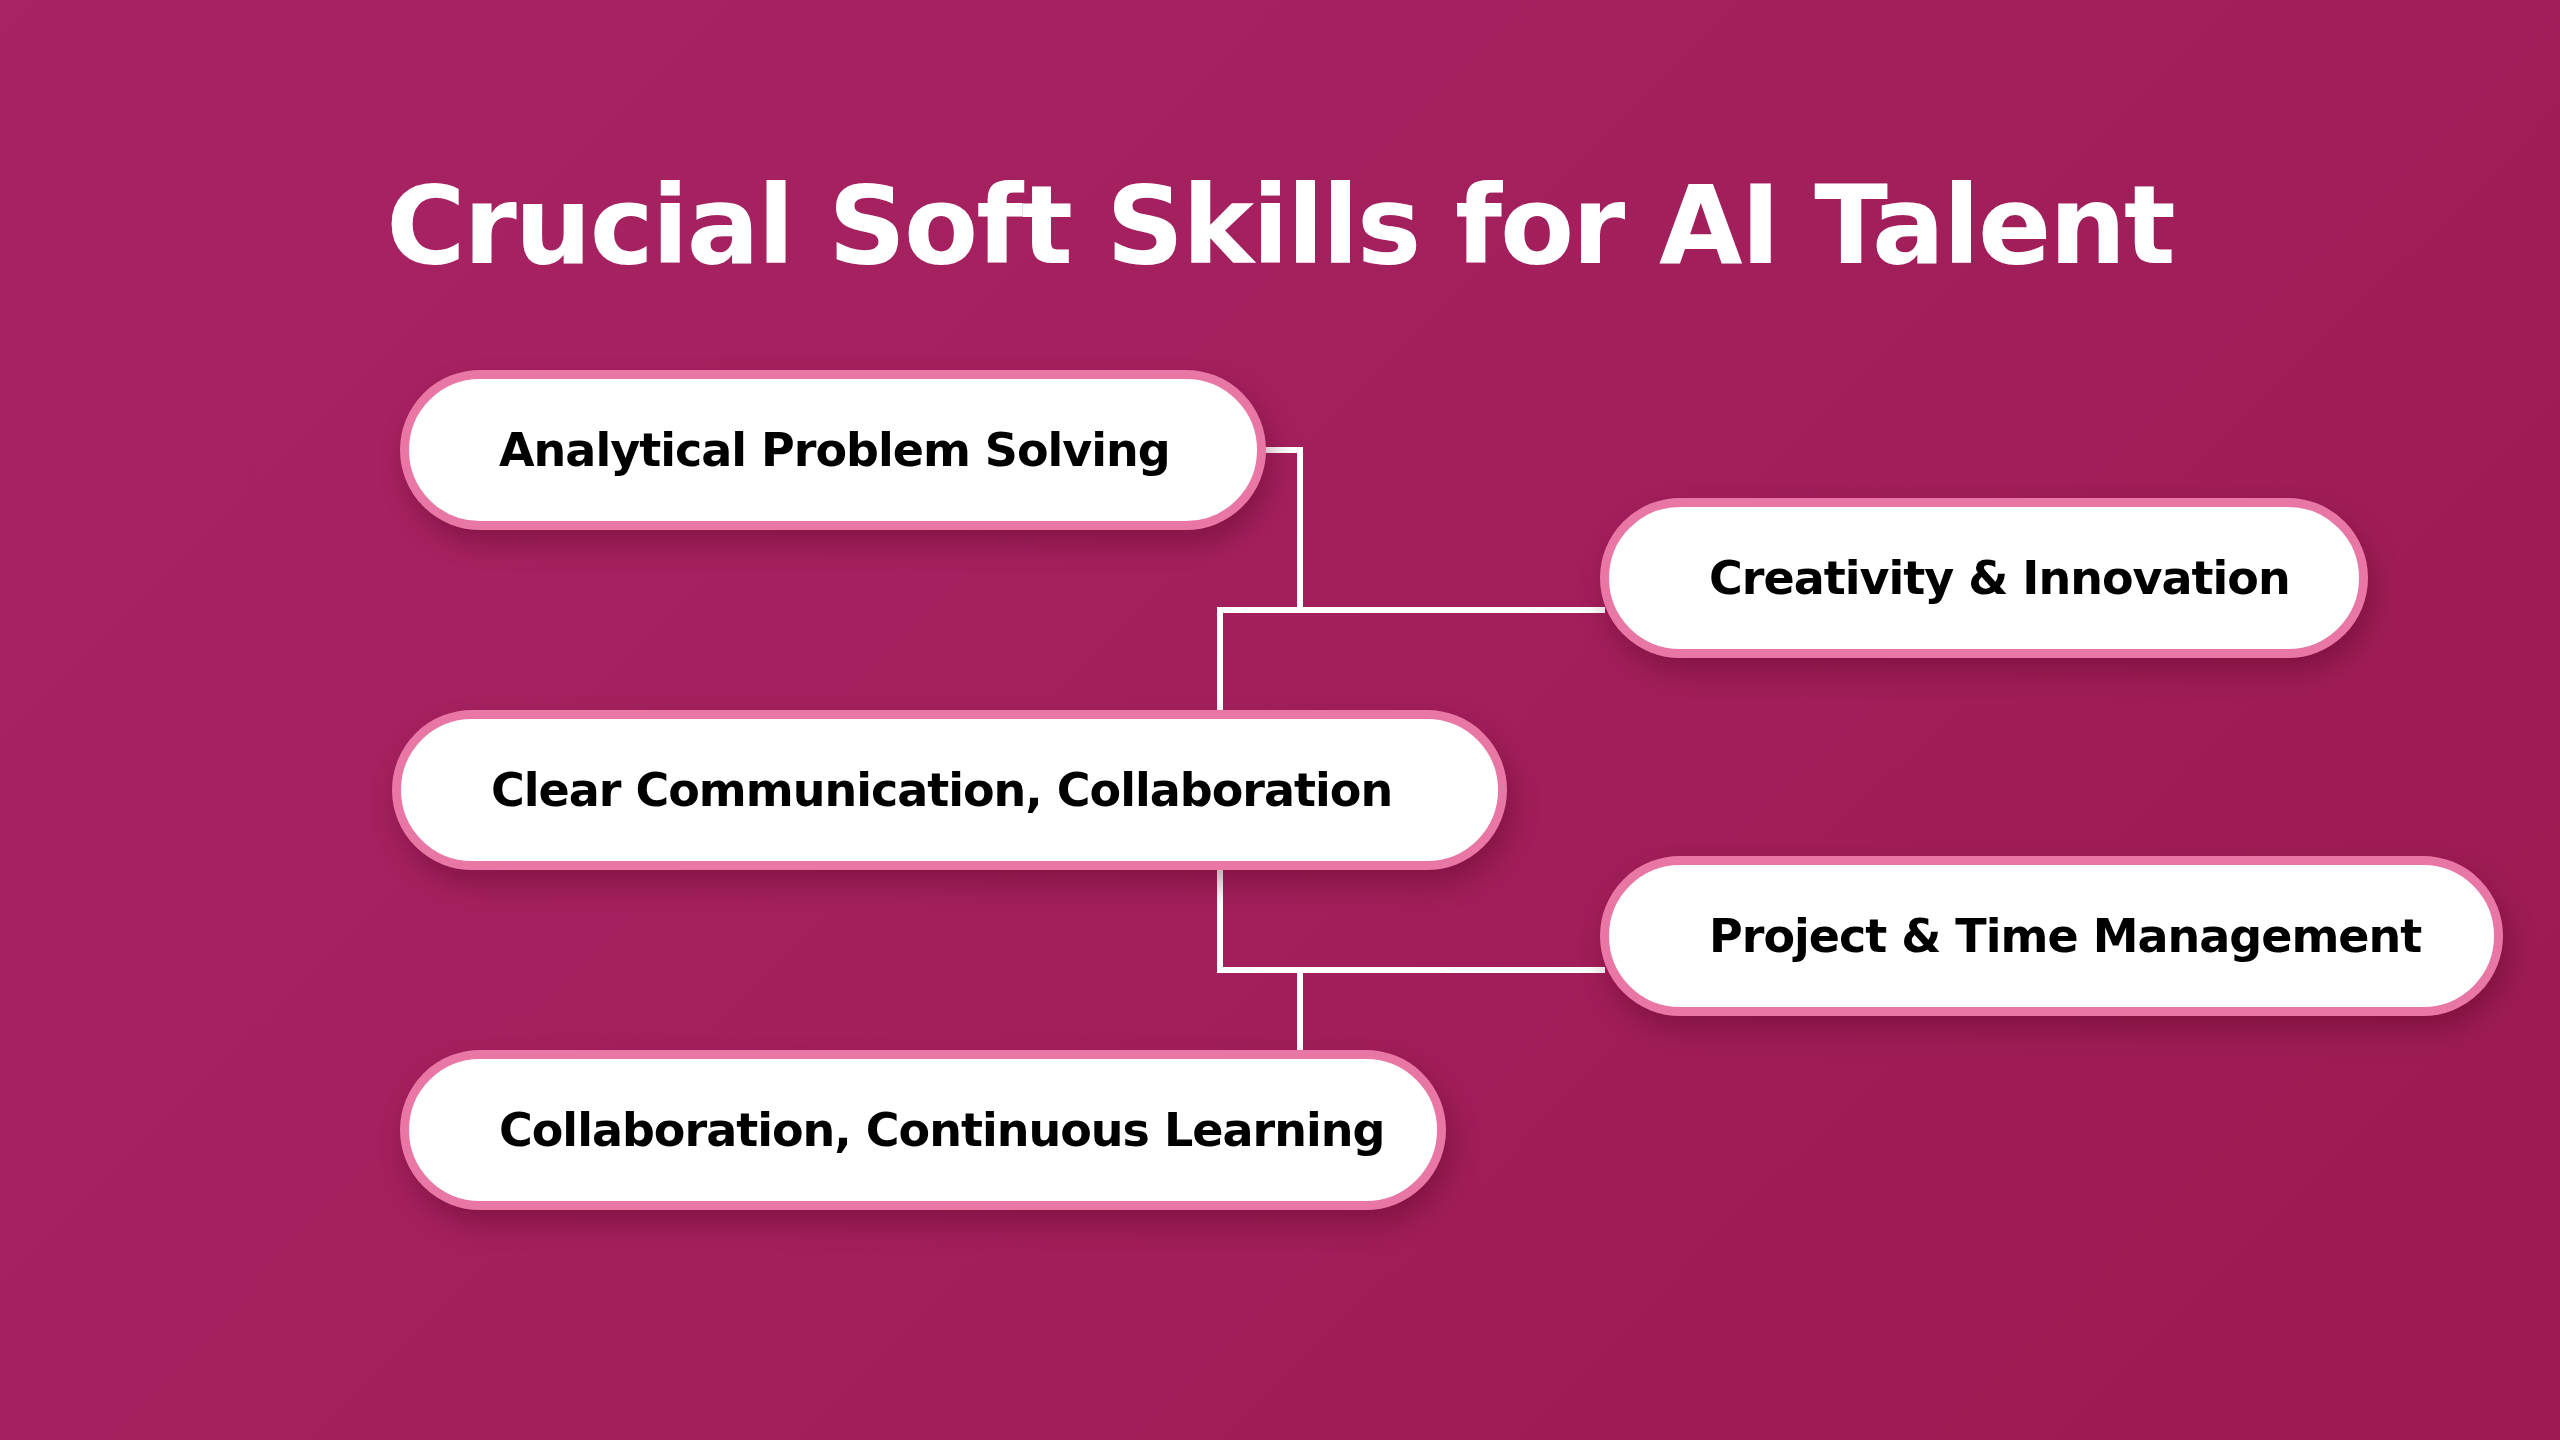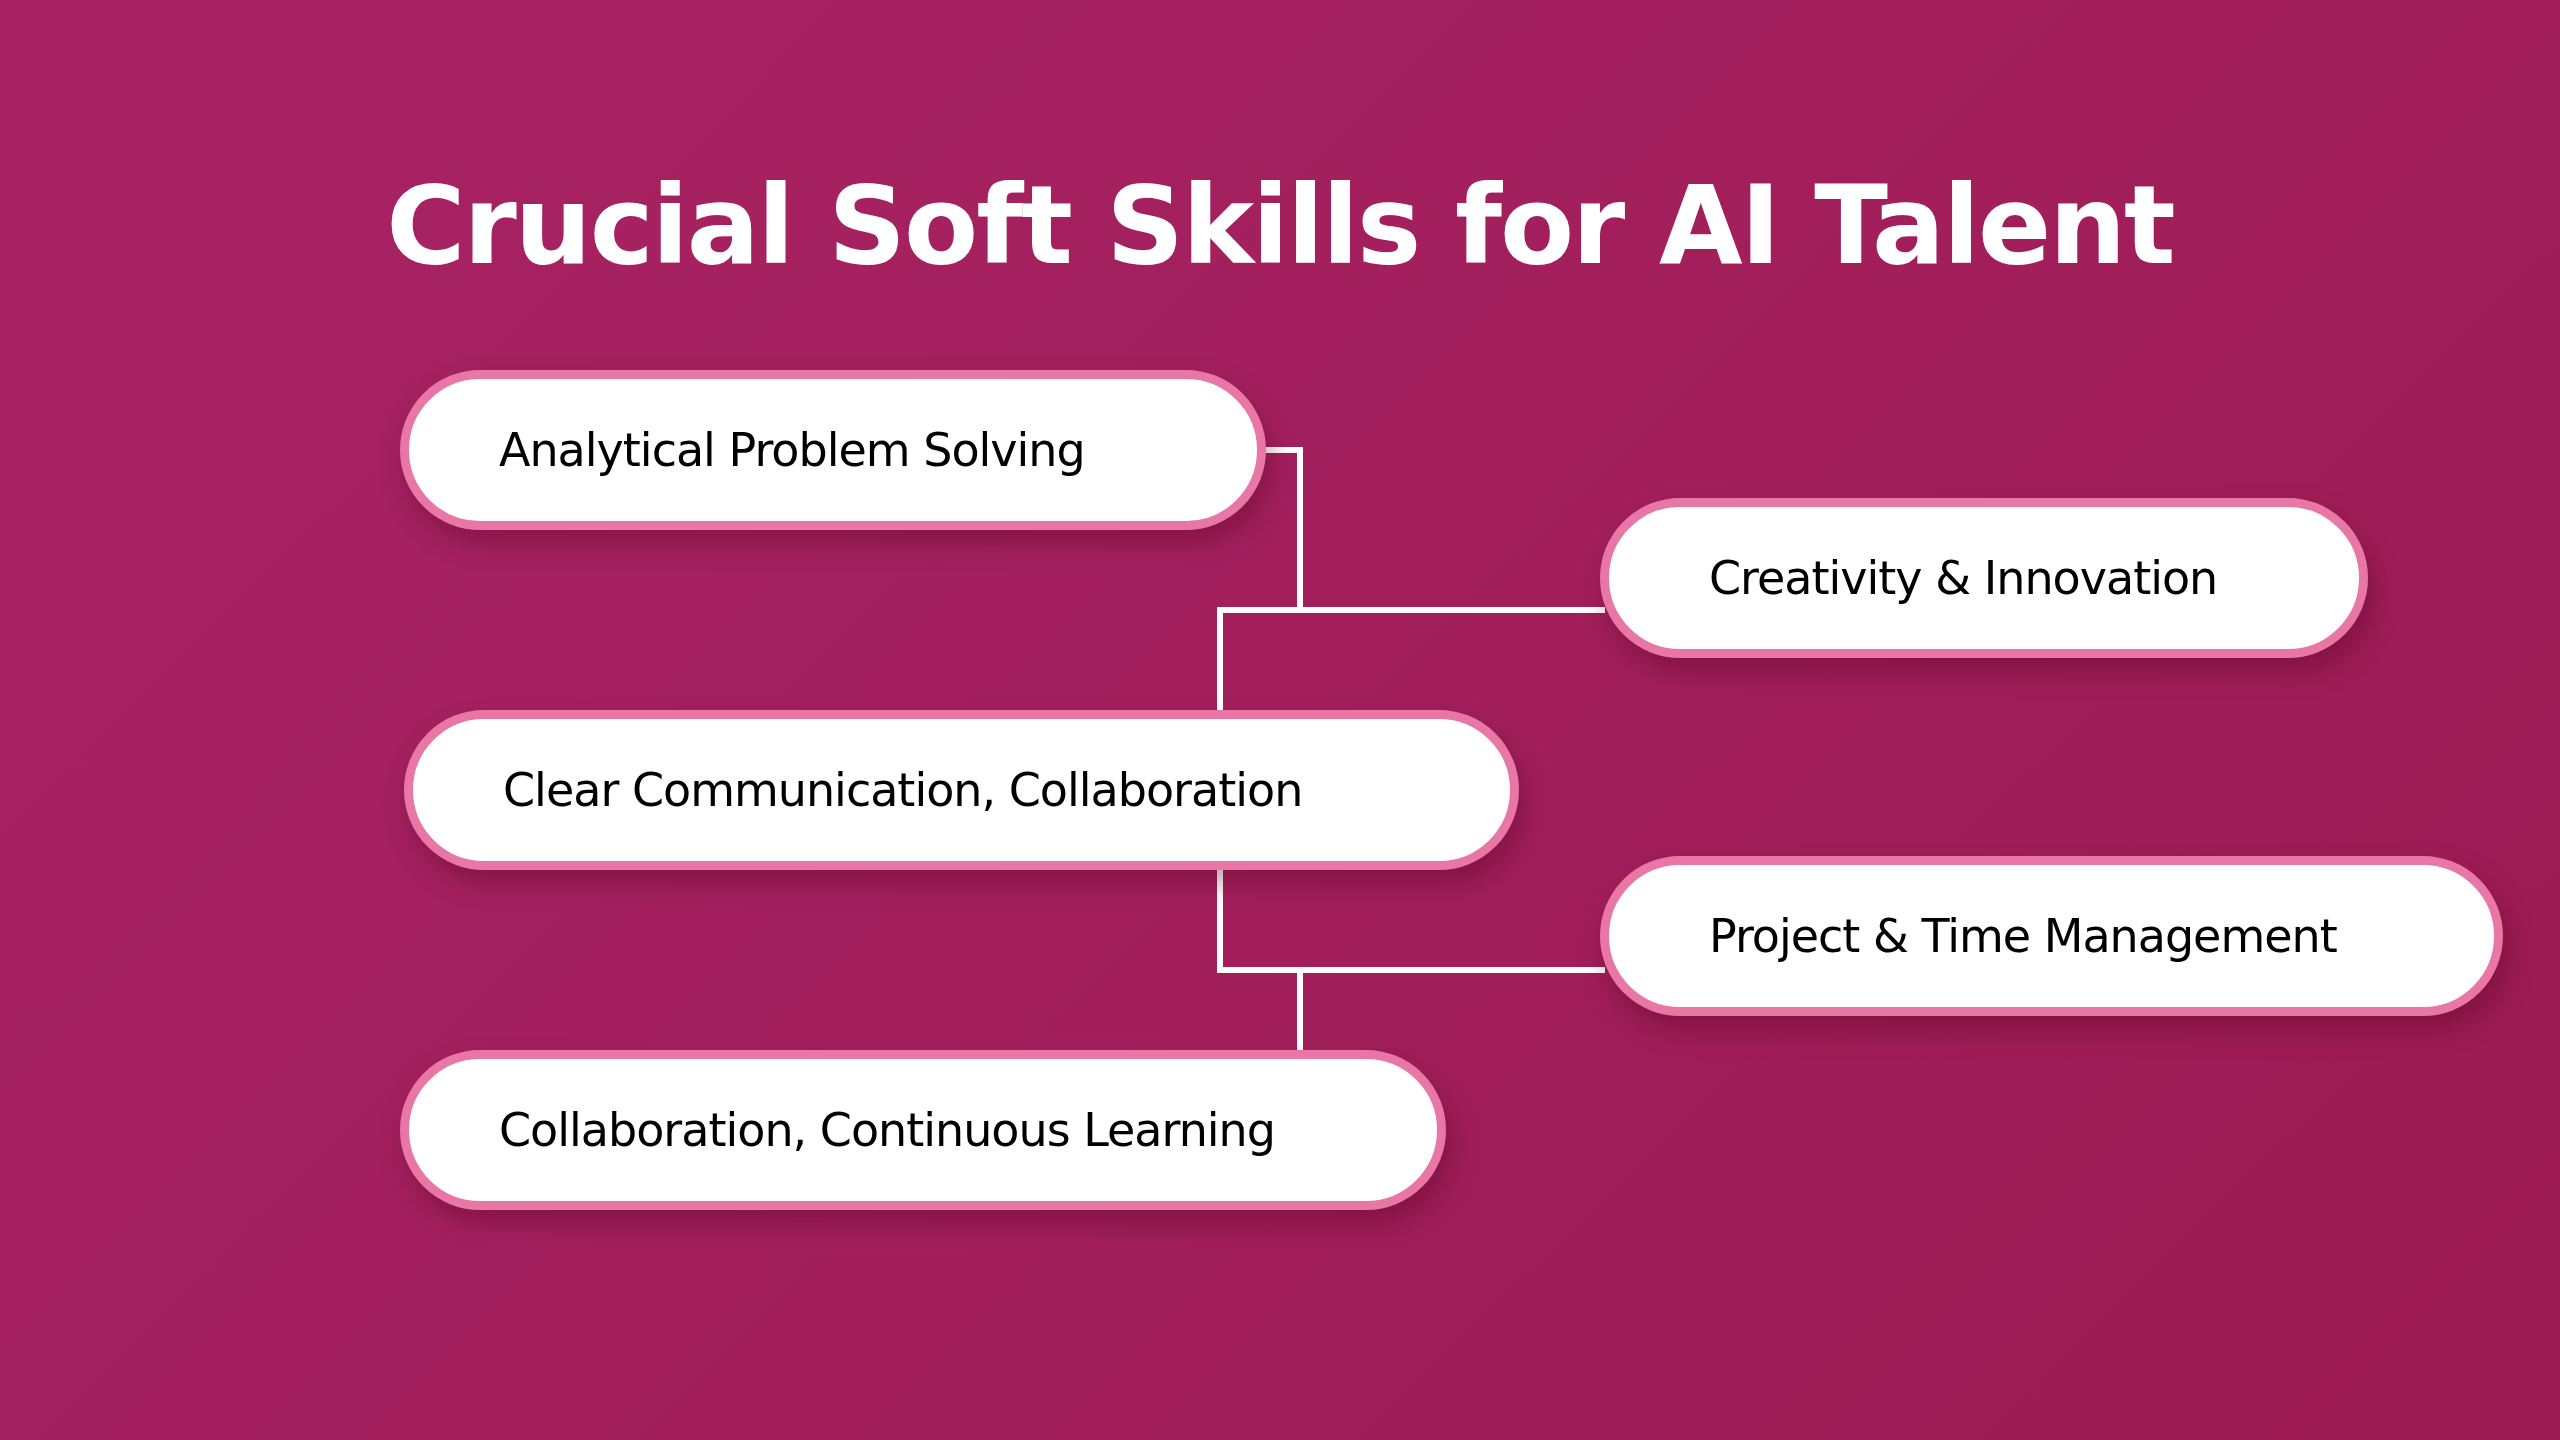--- a/index.html
+++ b/index.html
@@ -15,21 +15,21 @@
       font-size: 108px; letter-spacing: -2px; line-height: 130px; margin-top: 43px;
     }
     .node {
       position: absolute; box-sizing: border-box; height: 160px;
       background: #ffffff; border: 9px solid #e877a6; border-radius: 80px;
       box-shadow: 6px 14px 26px rgba(80, 0, 30, 0.35);
       display: flex; align-items: center;
       padding-left: 90px;
     }
     .node span {
-      font-family: "DejaVu Sans", sans-serif; font-weight: normal;
+      font-family: "DejaVu Sans", sans-serif; font-weight: bold;
       font-size: 46px; color: #000000; letter-spacing: -1px; white-space: nowrap;
     }
     .line { position: absolute; background: #ffffff; }
   </style>
 </head>
 <body>
 
 <div class="title">Crucial Soft Skills for AI Talent</div>
 
 <div class="line" style="left:1262px; top:447px; width:41px; height:6px;"></div>
@@ -39,21 +39,21 @@
 <div class="line" style="left:1217px; top:866px; width:6px; height:107px;"></div>
 <div class="line" style="left:1217px; top:967px; width:388px; height:6px;"></div>
 <div class="line" style="left:1297px; top:967px; width:6px; height:86px;"></div>
 
 <div class="node" style="left:400px; top:370px; width:866px;">
   <span>Analytical Problem Solving</span>
 </div>
 <div class="node" style="left:1600px; top:498px; width:768px; padding-left:100px;">
   <span>Creativity &amp; Innovation</span>
 </div>
-<div class="node" style="left:404px; top:710px; width:1115px;">
+<div class="node" style="left:392px; top:710px; width:1115px;">
   <span>Clear Communication, Collaboration</span>
 </div>
 <div class="node" style="left:1600px; top:856px; width:903px; padding-left:100px;">
   <span>Project &amp; Time Management</span>
 </div>
 <div class="node" style="left:400px; top:1050px; width:1046px;">
   <span>Collaboration, Continuous Learning</span>
 </div>
 
 </body></html>

